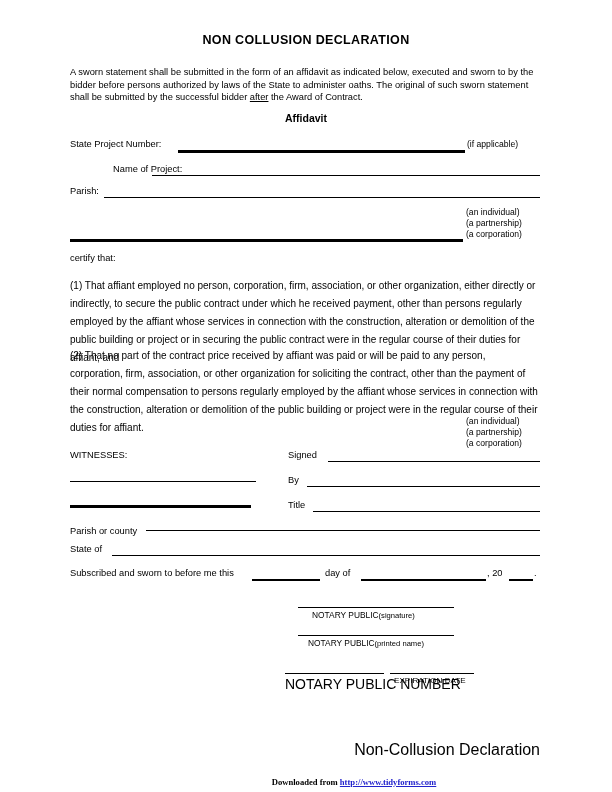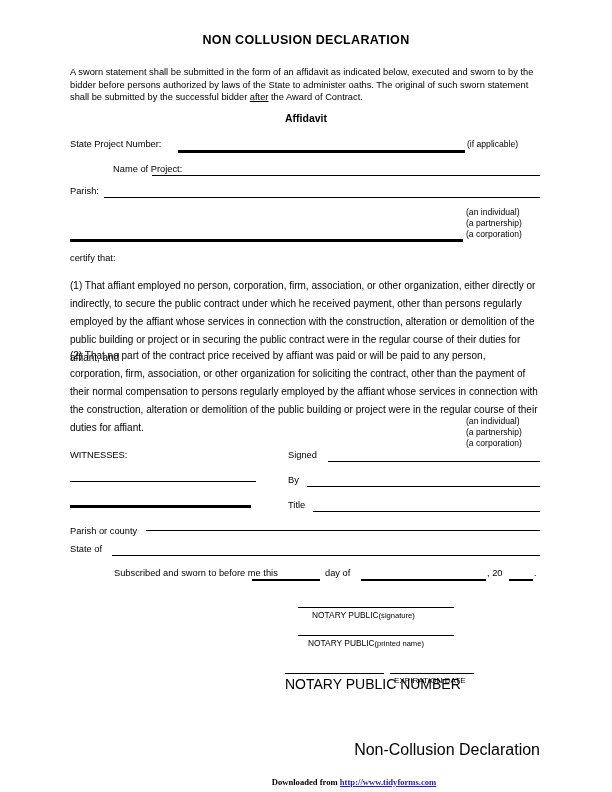--- a/index.html
+++ b/index.html
@@ -163,21 +163,21 @@
 
   <div class="row" style="left:288px; top:500px;">Title</div>
   <div class="rule" style="left:313px; top:511px; width:227px;"></div>
 
   <div class="row" style="left:70px; top:519px;margin-top:7px;">Parish or county</div>
   <div class="rule" style="left:146px; top:530px; width:394px;"></div>
 
   <div class="row" style="left:70px; top:544px;">State of</div>
   <div class="rule" style="left:112px; top:555px; width:428px;"></div>
 
-  <div class="row" style="left:70px; top:568px;margin-left:44px;">Subscribed and sworn to before me this</div>
+  <div class="row" style="left:70px; top:568px;">Subscribed and sworn to before me this</div>
   <div class="rule thick" style="left:252px; top:579px; width:68px;"></div>
   <div class="row" style="left:325px; top:568px;">day of</div>
   <div class="rule thick" style="left:361px; top:579px; width:125px;"></div>
   <div class="row" style="left:487px; top:568px;">, 20</div>
   <div class="rule thick" style="left:509px; top:579px; width:24px;"></div>
   <div class="row" style="left:534px; top:568px;">.</div>
 
   <div class="rule" style="left:298px; top:607px; width:156px;"></div>
   <div class="caption" style="left:312px; top:610px;"><span class="big">NOTARY PUBLIC</span><span>(signature)</span></div>
 

